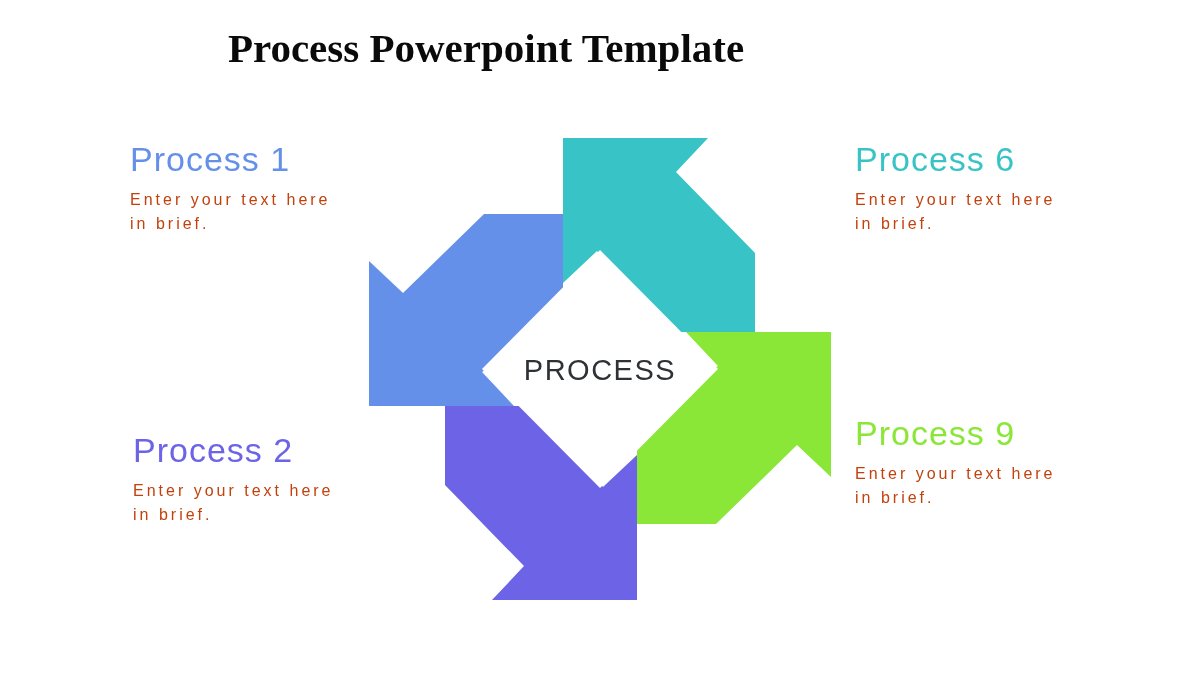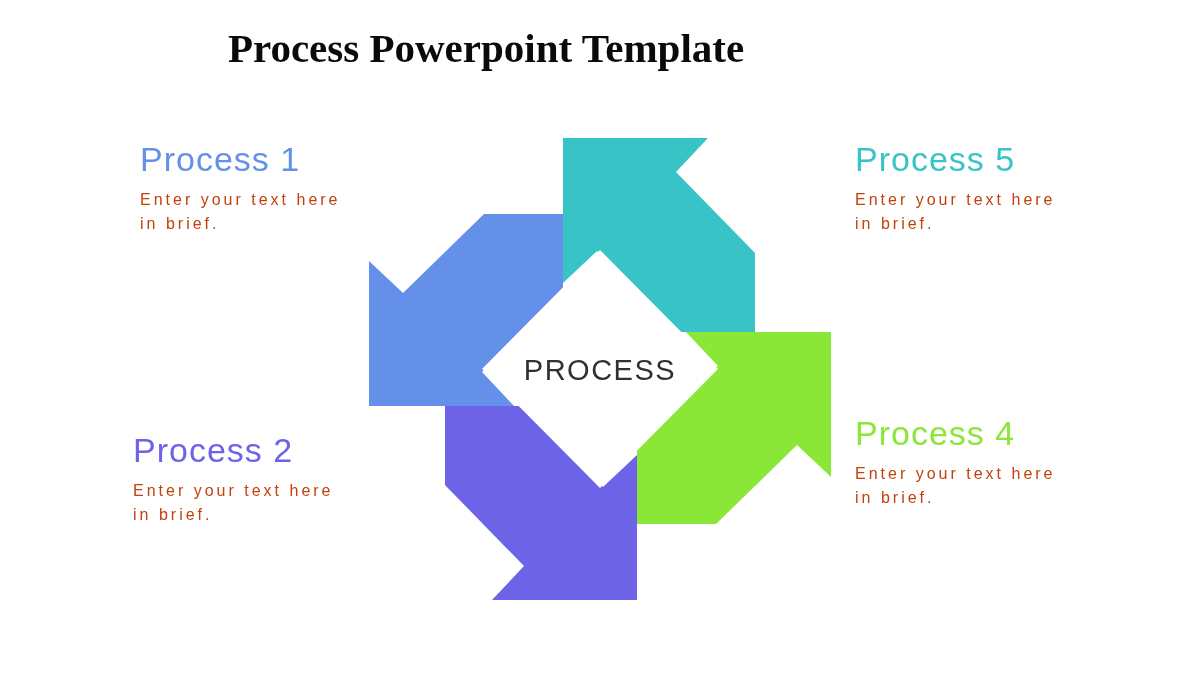--- a/index.html
+++ b/index.html
@@ -39,21 +39,21 @@
     line-height: 42px;
     letter-spacing: 1px;
   }
   .label-block .item-desc {
     margin-top: 8px;
     font-size: 16px;
     line-height: 24px;
     letter-spacing: 3px;
     color: #c2410c;
   }
-  .pos-p1 { left: 140px; top: 138px; }
+  .pos-p1 { left: 130px; top: 138px; }
   .pos-p2 { left: 133px; top: 412px; margin-top: 17px; }
   .pos-p3 { left: 855px; top: 412px; }
   .pos-p4 { left: 855px; top: 138px; }
   .center-text {
     font-family: "Liberation Sans", sans-serif;
     font-size: 29px;
     font-weight: 400;
     letter-spacing: 1.5px;
     fill: #2e3237;
   }
@@ -90,28 +90,28 @@
 
   <div class="label-block pos-p2">
     <div class="item-title" style="color: rgb(108, 99, 230);">Process 2</div>
     <div class="item-desc">
       <div>Enter your text here</div>
       <div>in brief.</div>
     </div>
   </div>
 
   <div class="label-block pos-p3">
-    <div class="item-title" style="color: rgb(138, 230, 55);">Process 4</div>
+    <div class="item-title" style="color: rgb(138, 230, 55);">Process 9</div>
     <div class="item-desc">
       <div>Enter your text here</div>
       <div>in brief.</div>
     </div>
   </div>
 
   <div class="label-block pos-p4">
-    <div class="item-title" style="color: rgb(56, 196, 198);">Process 5</div>
+    <div class="item-title" style="color: rgb(56, 196, 198);">Process 6</div>
     <div class="item-desc">
       <div>Enter your text here</div>
       <div>in brief.</div>
     </div>
   </div>
 
 </div>
 
 </body></html>

